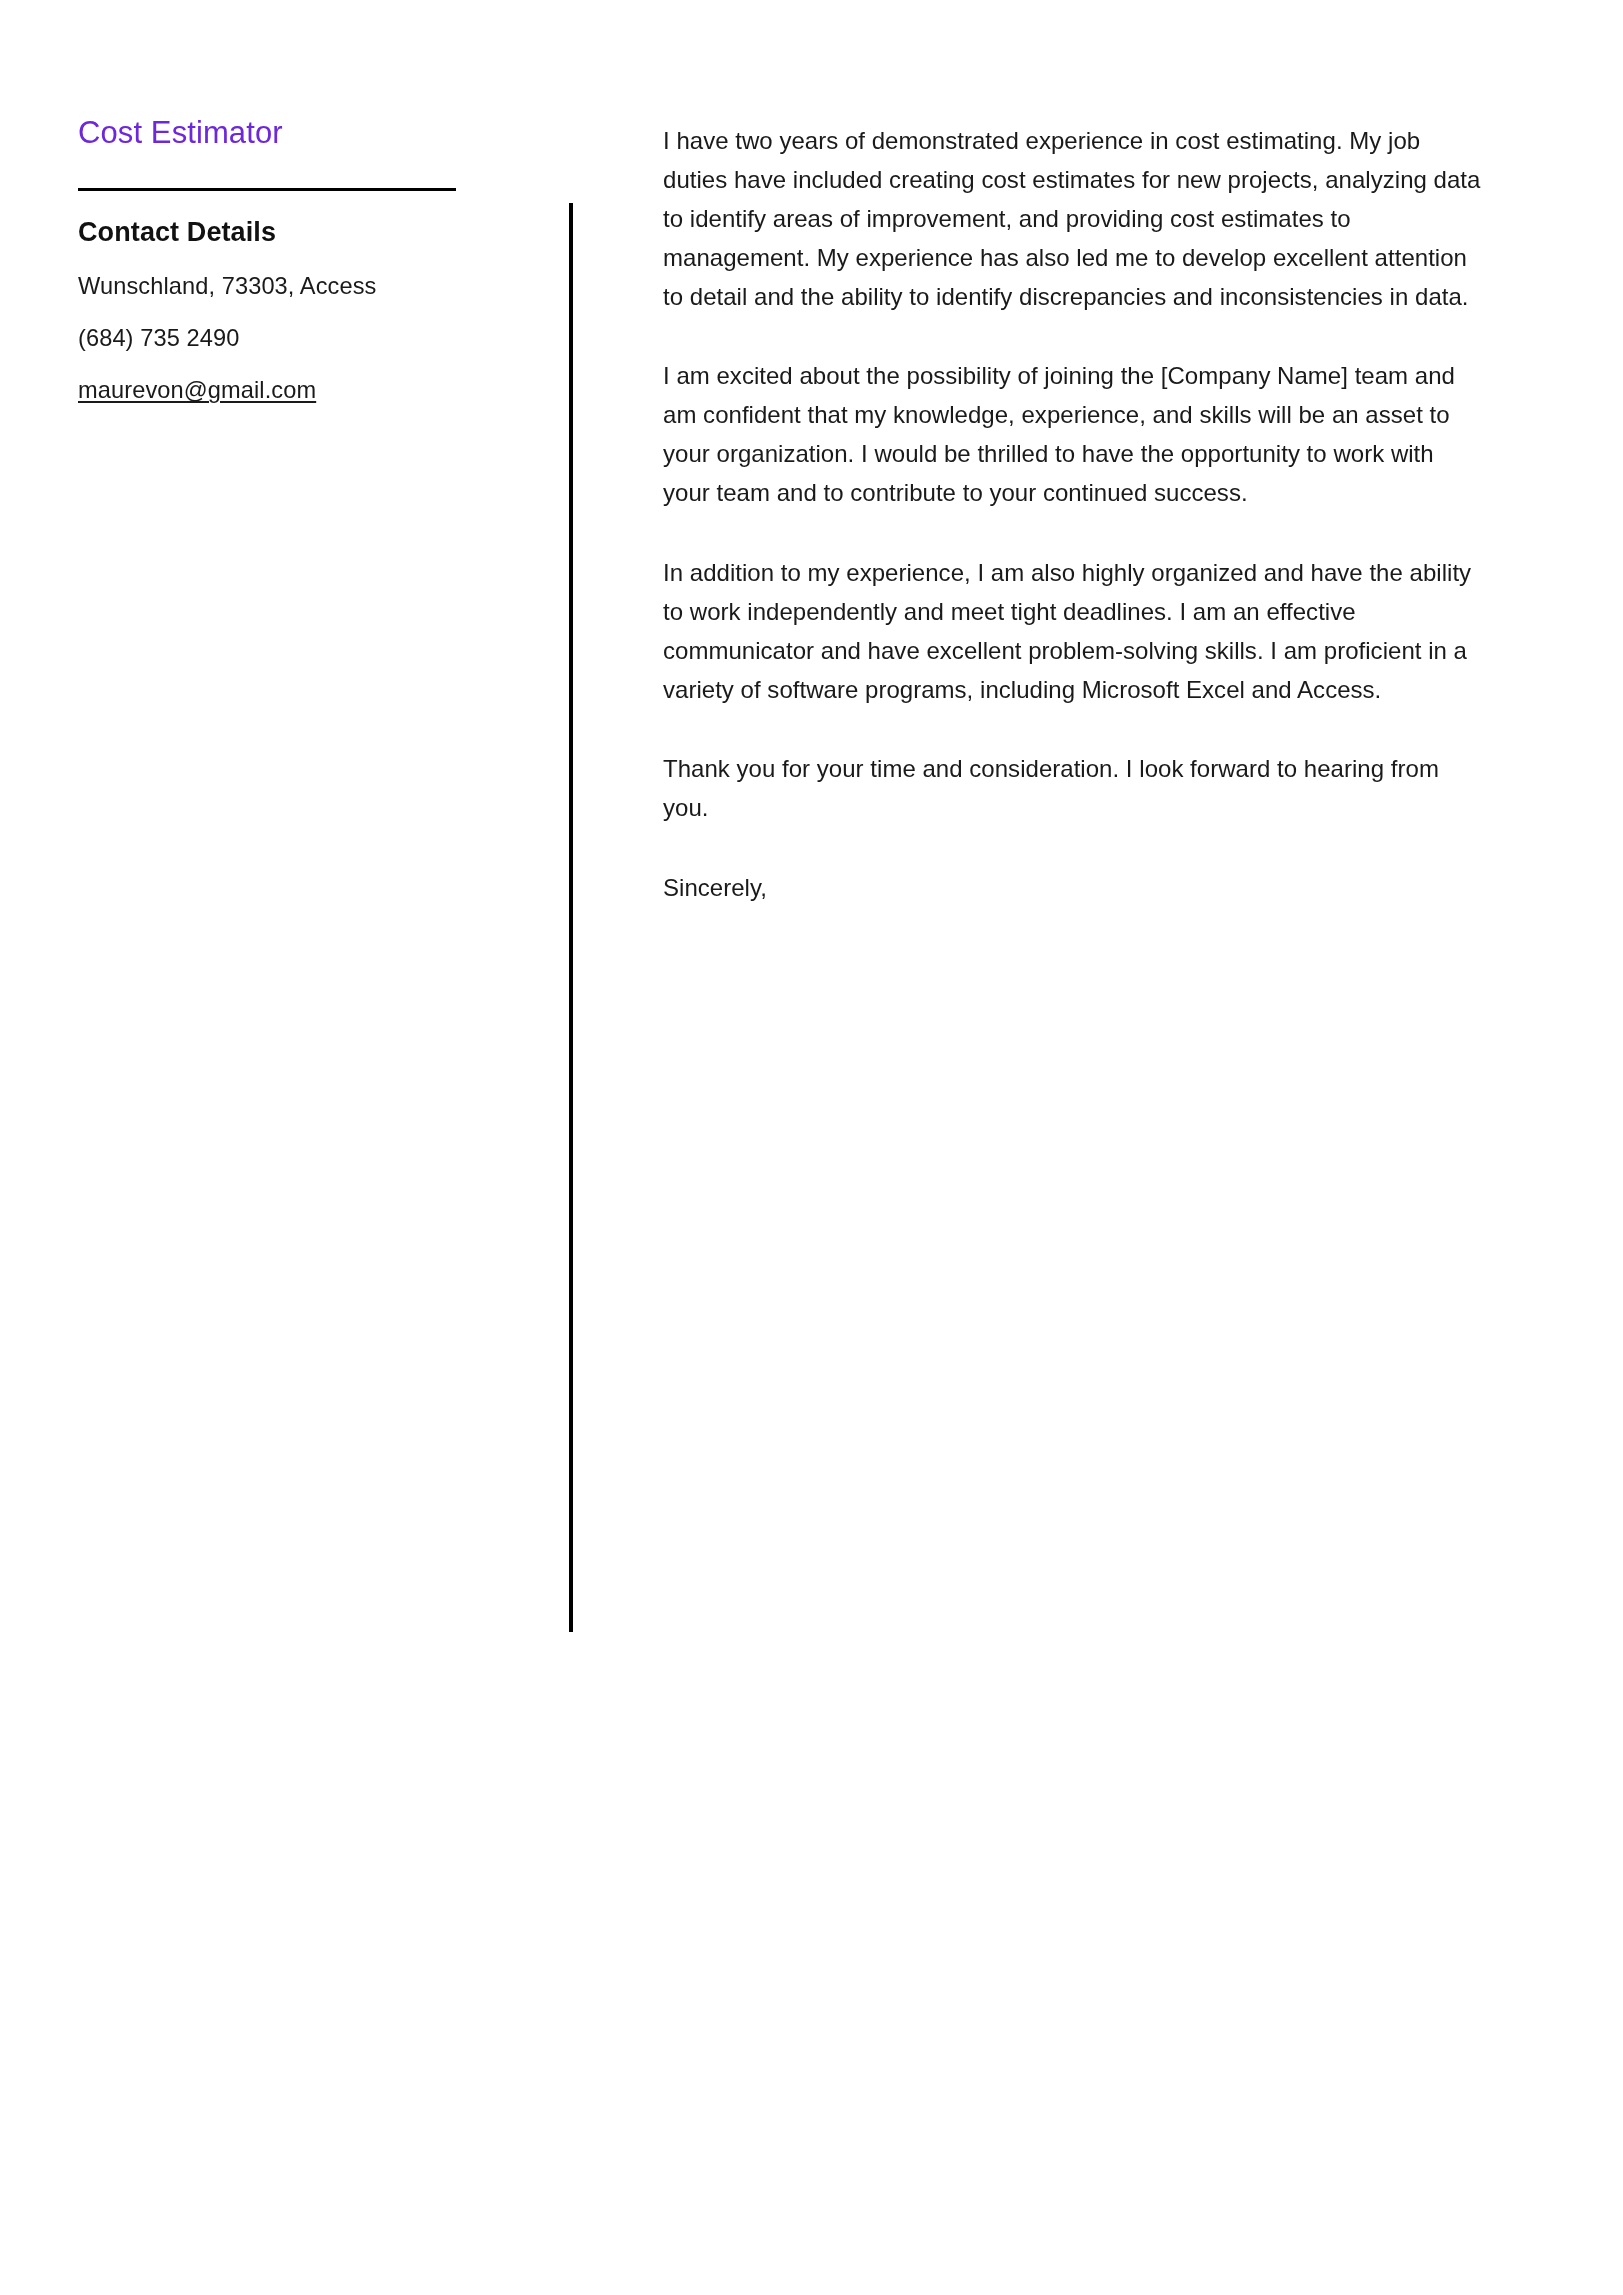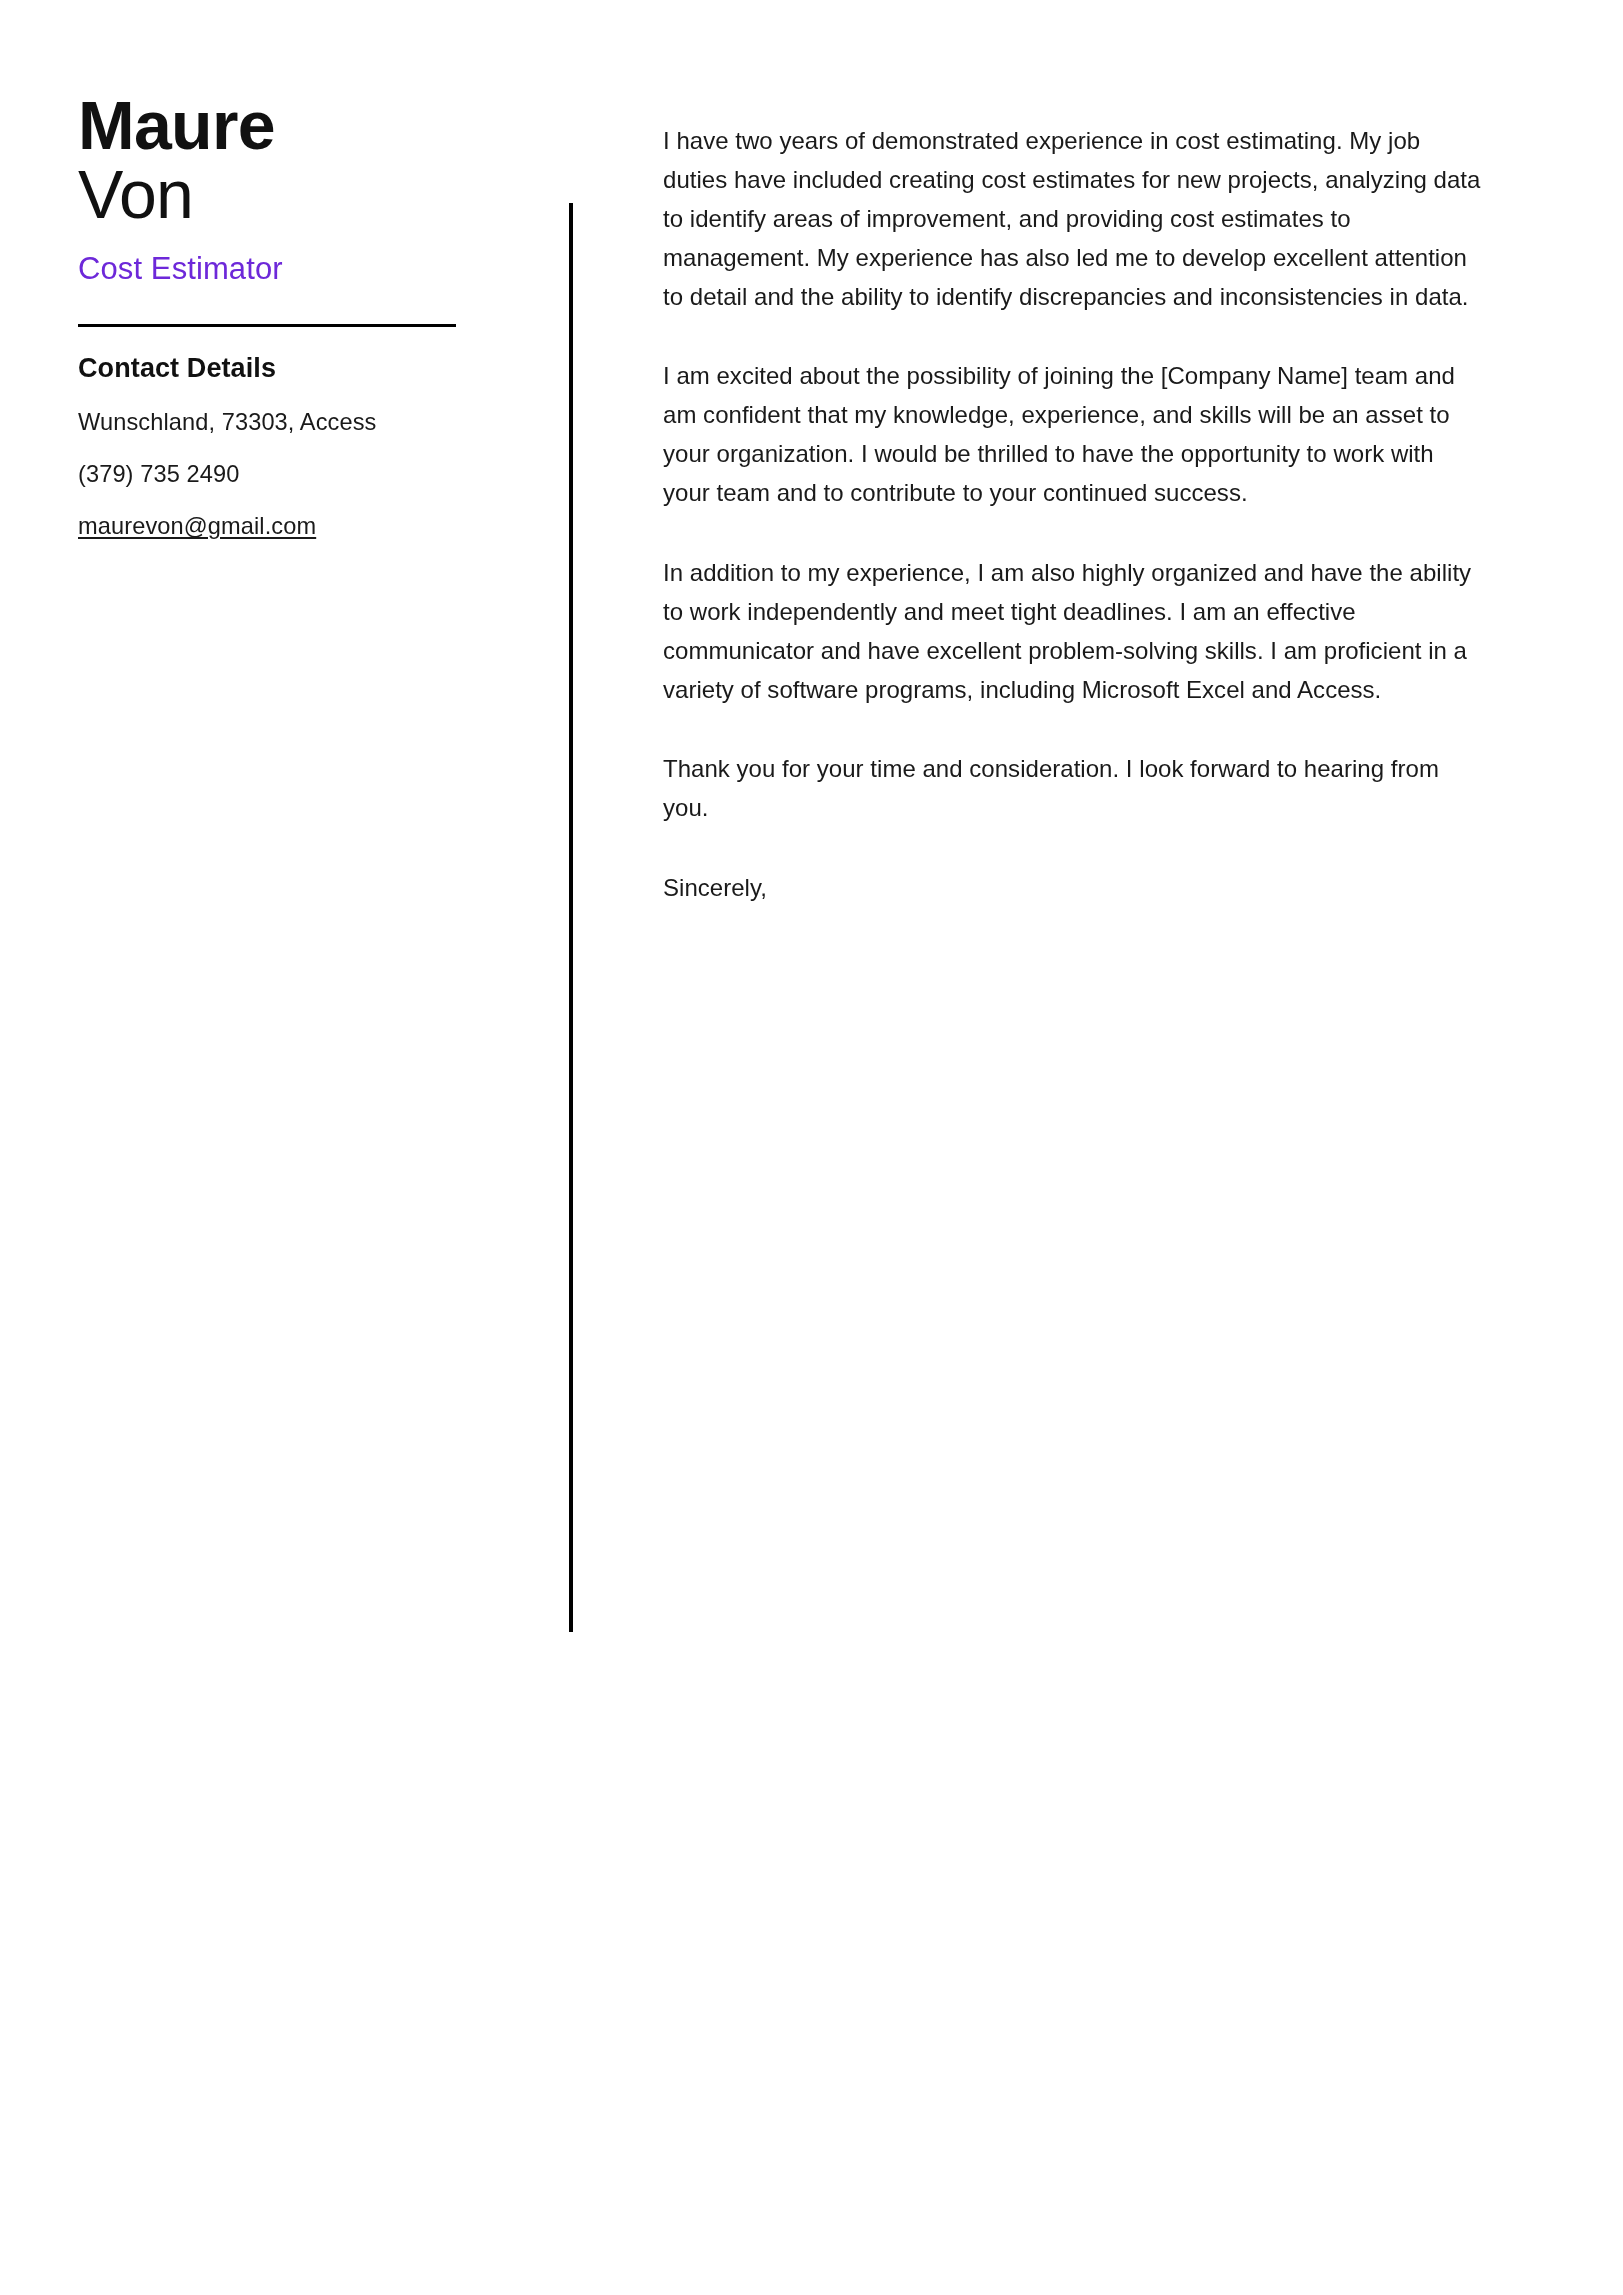--- a/index.html
+++ b/index.html
@@ -137,34 +137,30 @@
     margin-bottom: 0;
   }
 </style>
 </head>
 <body>
 
 <div class="page">
 
   <div class="sidebar">
 
-    <div class="name-block">
-      <span class="name-first">Maure</span>
-      <span class="name-last">Von</span>
-    </div>
 
     <span class="job-title">Cost Estimator</span>
 
     <div class="sidebar-rule"></div>
 
     <span class="contact-heading">Contact Details</span>
 
     <div class="contact-list">
       <span class="contact-item">Wunschland, 73303, Access</span>
-      <span class="contact-item">(379) 735 2490</span>
+      <span class="contact-item">(684) 735 2490</span>
       <span class="contact-item is-link">maurevon@gmail.com</span>
     </div>
 
   </div>
 
   <div class="divider"></div>
 
   <div class="letter">
 
 

